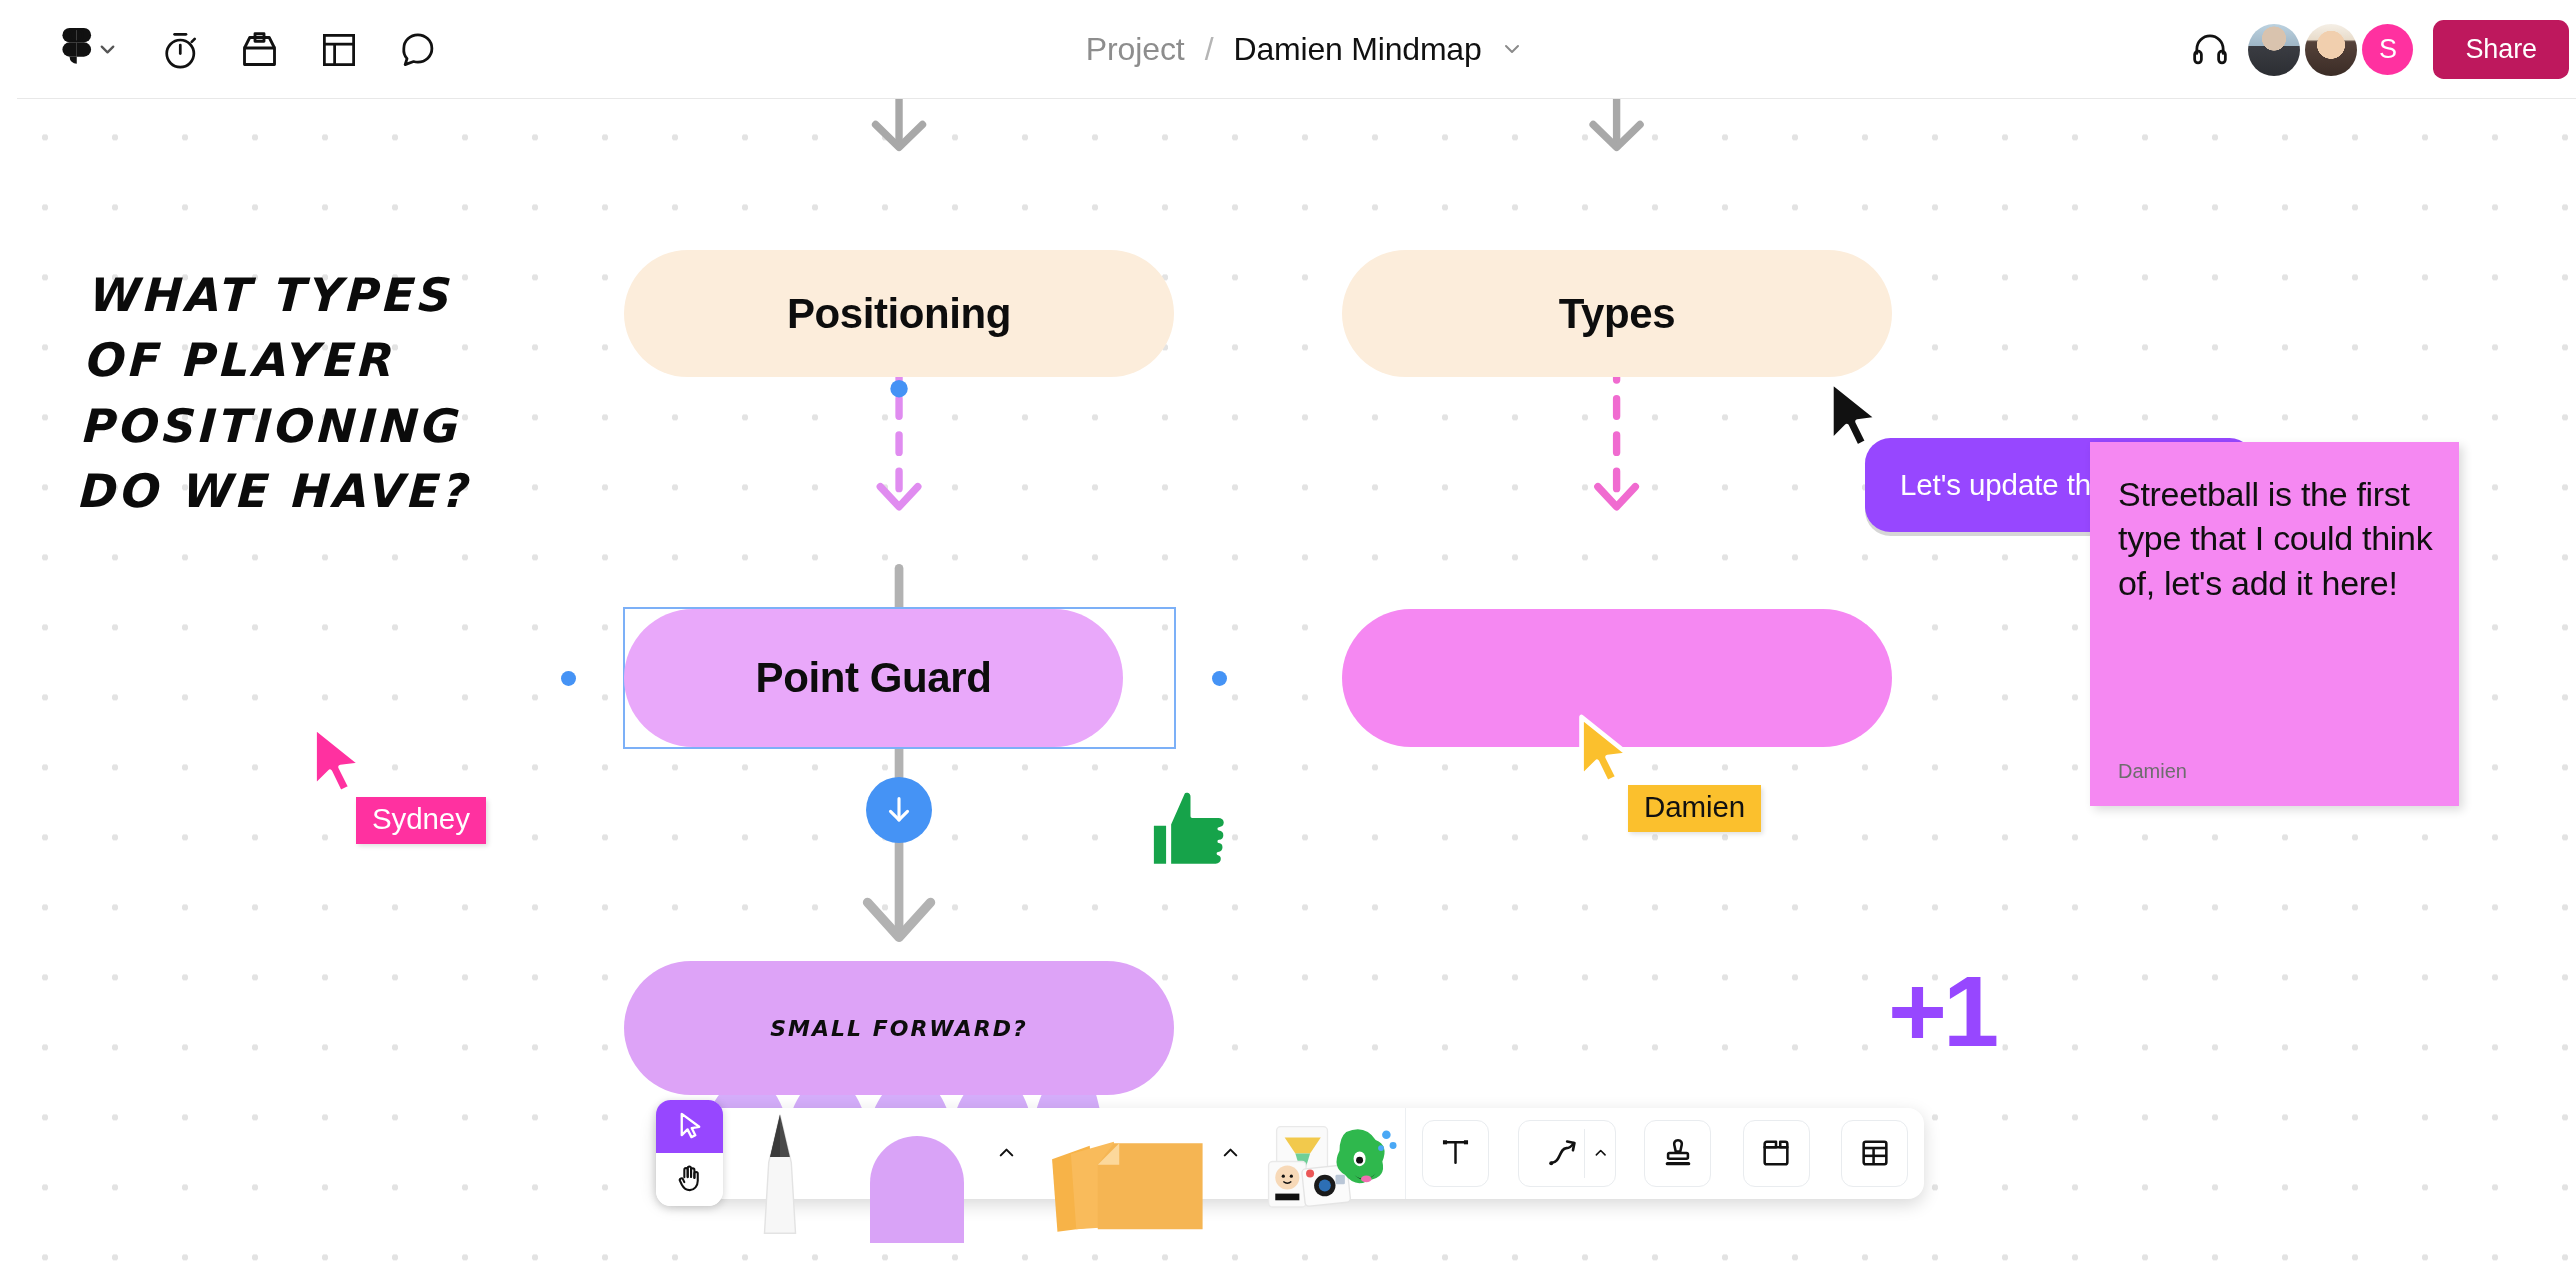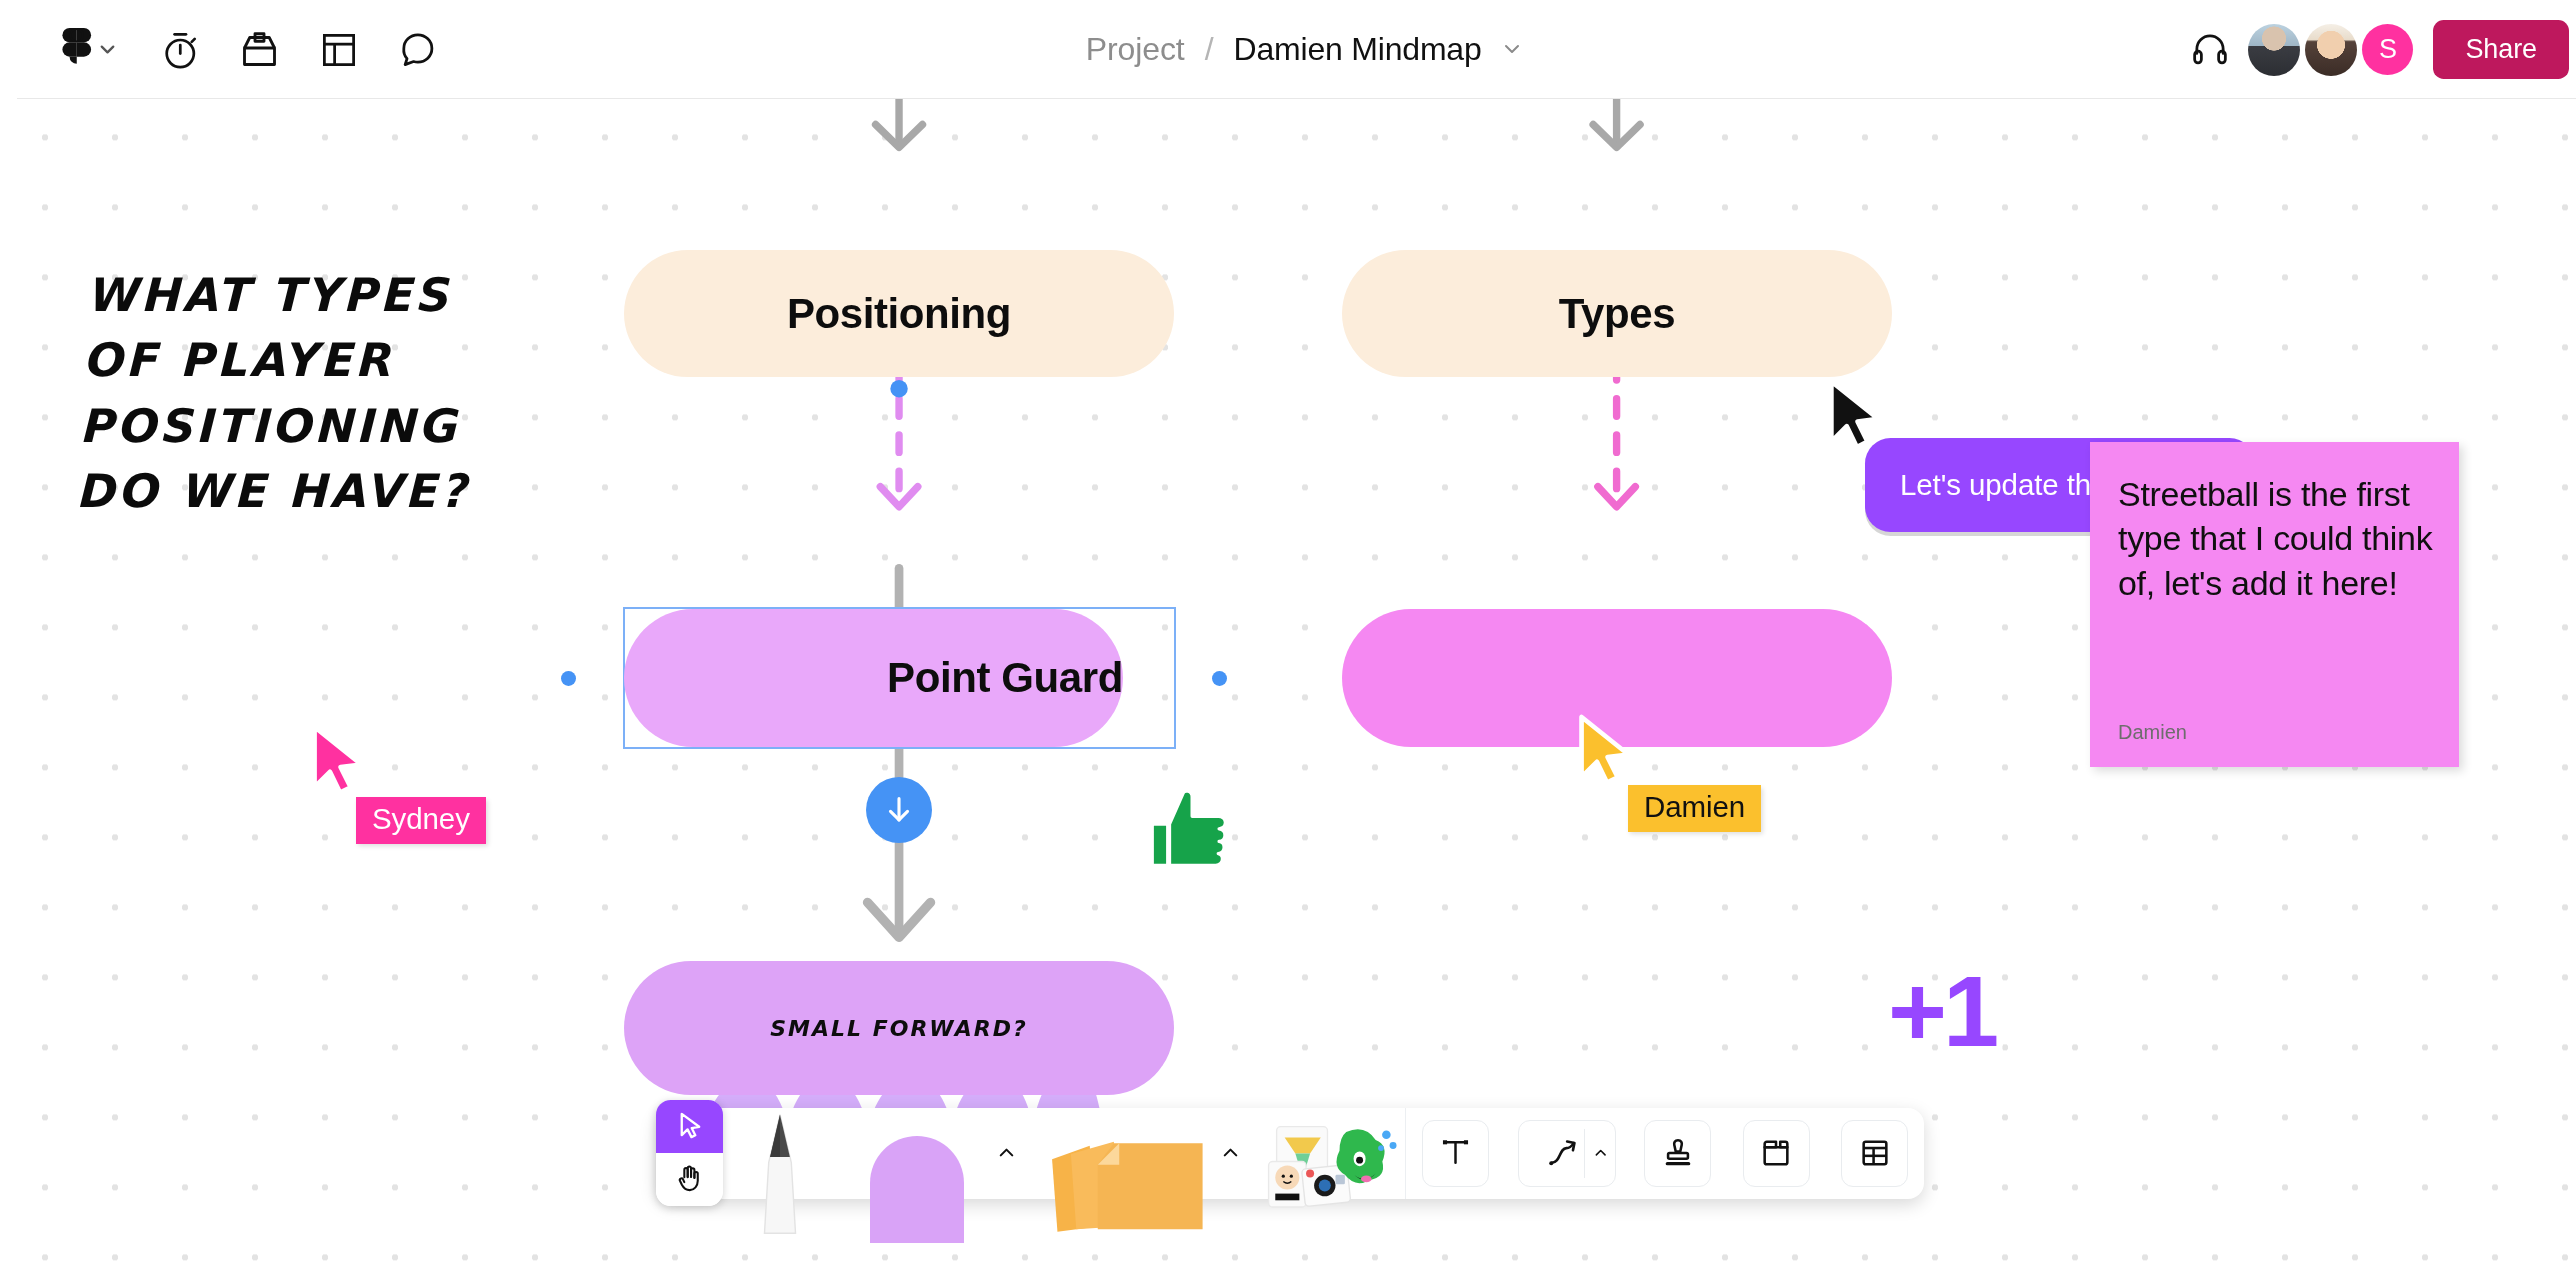--- a/index.html
+++ b/index.html
@@ -289,21 +289,21 @@
   </div>
 
   <div class="node" style="left:1342px; top:151px; width:550px; height:127px; background:#fceddb;">
     <span class="node-label">Types</span>
   </div>
 
   <div class="sel-frame" style="left:623px; top:508px; width:553px; height:142px;"></div>
   <div class="sel-dot" style="left:561px; top:572px;"></div>
   <div class="sel-dot" style="left:1212px; top:572px;"></div>
 
-  <div class="node" style="left:624px; top:510px; width:499px; height:138px; background:#e9a8fa;justify-content:flex-end;">
+  <div class="node" style="left:624px; top:510px; width:499px; height:138px; background:#e9a8fa;">
     <span class="node-label">Point Guard</span>
   </div>
 
   <div class="node" style="left:1342px; top:510px; width:550px; height:138px; background:#f588f2;">
     <span class="node-label"></span>
   </div>
 
   <svg class="abs" style="left:684px; top:892px; width:496px; height:195px; overflow:visible;" viewBox="0 0 740 290" width="496" height="195">
     <path d="M20 240 C40 110, 130 90, 155 200 C175 110, 250 95, 275 205
              C295 110, 375 95, 400 200 C420 105, 500 90, 520 200
@@ -311,21 +311,21 @@
   </svg>
 
   <div class="node" style="left:624px; top:862px; width:550px; height:134px; background:#dda3f7;">
     <span class="node-label handwriting" style="font-size:22px; font-style:italic; letter-spacing:2px; font-weight:700;">SMALL FORWARD?</span>
   </div>
 
   <div class="bubble" style="left:1865px; top:339px; height:94px; background:#9747ff;">
     <span>Let's update the content!</span>
   </div>
 
-  <div class="sticky" style="left:2090px; top:343px; width:369px; height:325px; background:#f588f2;">
+  <div class="sticky" style="left:2090px; top:343px; width:369px; height:364px; background:#f588f2;">
     <div class="sticky-text">Streetball is the first type that I could think of, let's add it here!</div>
     <div class="sticky-author">Damien</div>
   </div>
 
   <svg class="abs" style="left:309px; top:624px; width:74px; height:87px;" viewBox="0 0 110 130" width="74" height="87">
     <path d="M8 6 L8 96 L31 73 L46 104 L62 96 L47 66 L78 62 Z" fill="#ff31a0" stroke="#fff" stroke-width="7" stroke-linejoin="round"></path>
   </svg>
   <div class="nametag" style="left:356px; top:698px; background:#ff31a0; color:#fff;">
     <span>Sydney</span>
   </div>

